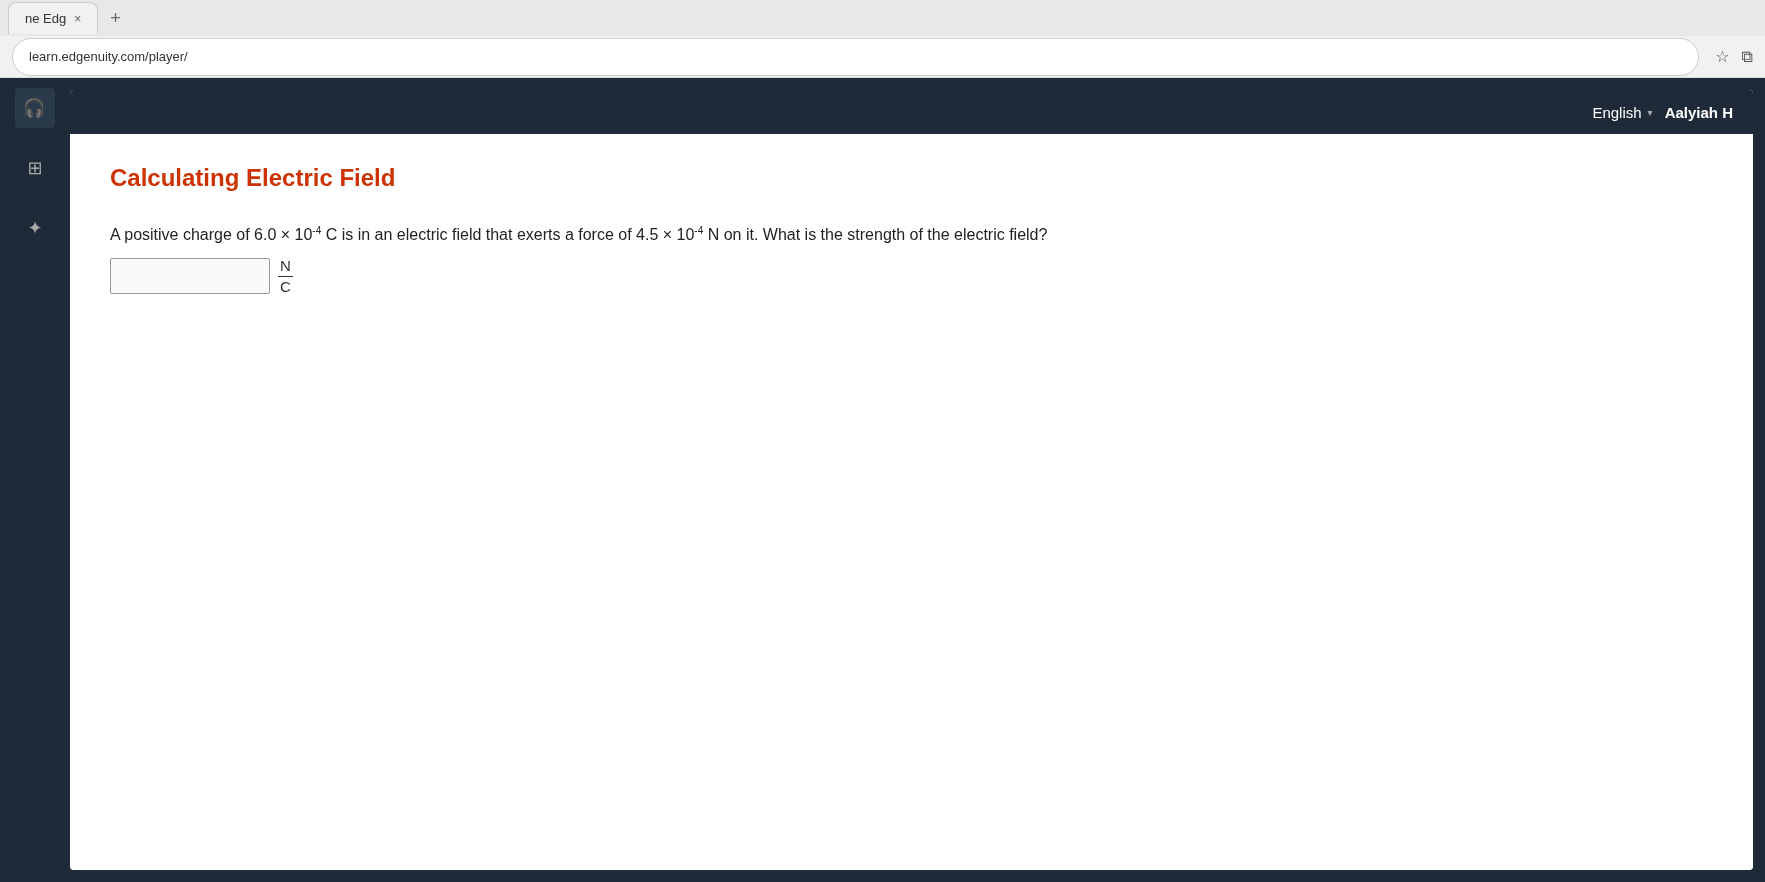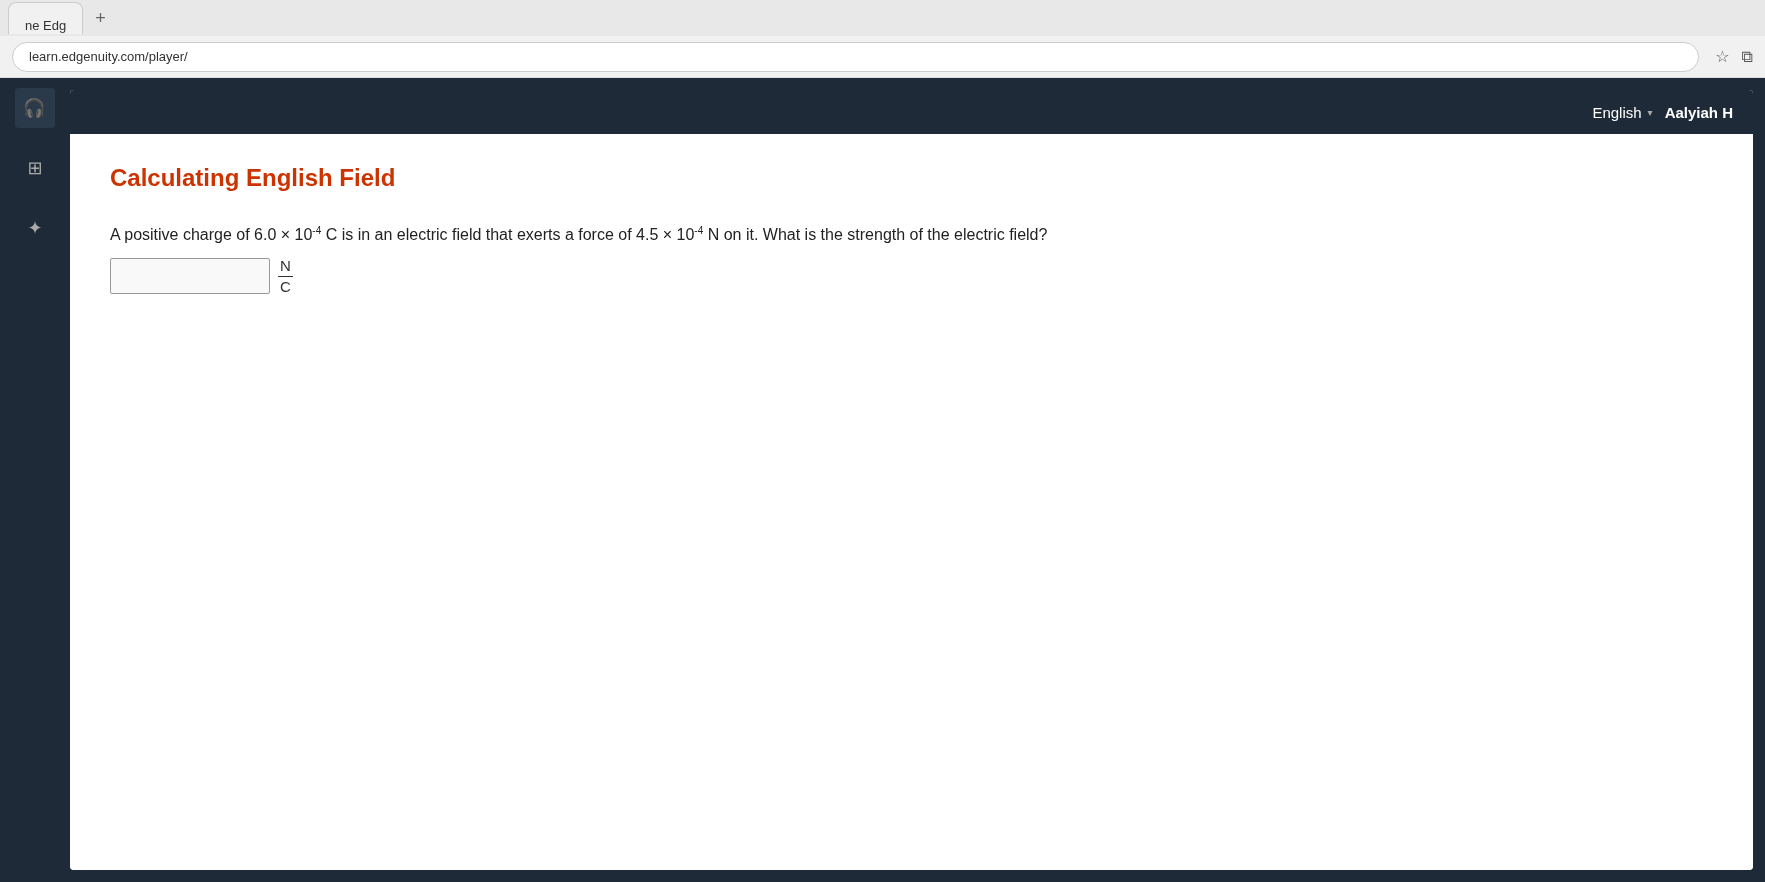--- a/index.html
+++ b/index.html
@@ -27,30 +27,29 @@
       align-items: center;
       background: #e8e8e8;
       height: 36px;
       padding: 0 8px;
       gap: 4px;
     }
 
     .tab {
       background: #f1f1f1;
       border-radius: 8px 8px 0 0;
-      padding: 15px 16px;
+      padding: 2px 16px;
       font-size: 13px;
       color: #333;
       display: flex;
       align-items: center;
       gap: 8px;
       height: 32px;
       border: 1px solid #ccc;
       border-bottom: none;
-      flex-direction: column;
     }
 
     .tab-close {
       font-size: 12px;
       color: #666;
       cursor: pointer;
     }
 
     .tab-add {
       background: none;
@@ -72,21 +71,21 @@
     }
 
     .address-bar {
       flex: 1;
       background: white;
       border: 1px solid #ccc;
       border-radius: 20px;
       padding: 5px 16px;
       font-size: 13px;
       color: #333;
-      height: 30px;
+      height: 38px;
     }
 
     .browser-action-icons {
       display: flex;
       align-items: center;
       gap: 12px;
       margin-left: 8px;
     }
 
     .browser-icon {
@@ -275,21 +274,21 @@
 
     <div class="top-bar">
       <div class="language-selector">
         <span>English</span>
         <span class="chevron-down">▾</span>
       </div>
       <span class="user-name">Aalyiah H</span>
     </div>
 
     <div class="question-card">
-      <h2 class="card-title">Calculating English Field</h2>
+      <h2 class="card-title">Calculating Electric Field</h2>
 
       <p class="question-text">
         <span>A positive charge of 6.0 × 10</span><sup>-4</sup><span> C is in an electric field that exerts a force of 4.5 × 10</span><sup>-4</sup><span> N on it. What is the strength of the electric field?</span>
       </p>
 
       <div class="answer-row">
         <input class="answer-input" type="text" placeholder="" style="">
         <div class="unit-fraction">
           <span class="numerator">N</span>
           <span class="denominator">C</span>

